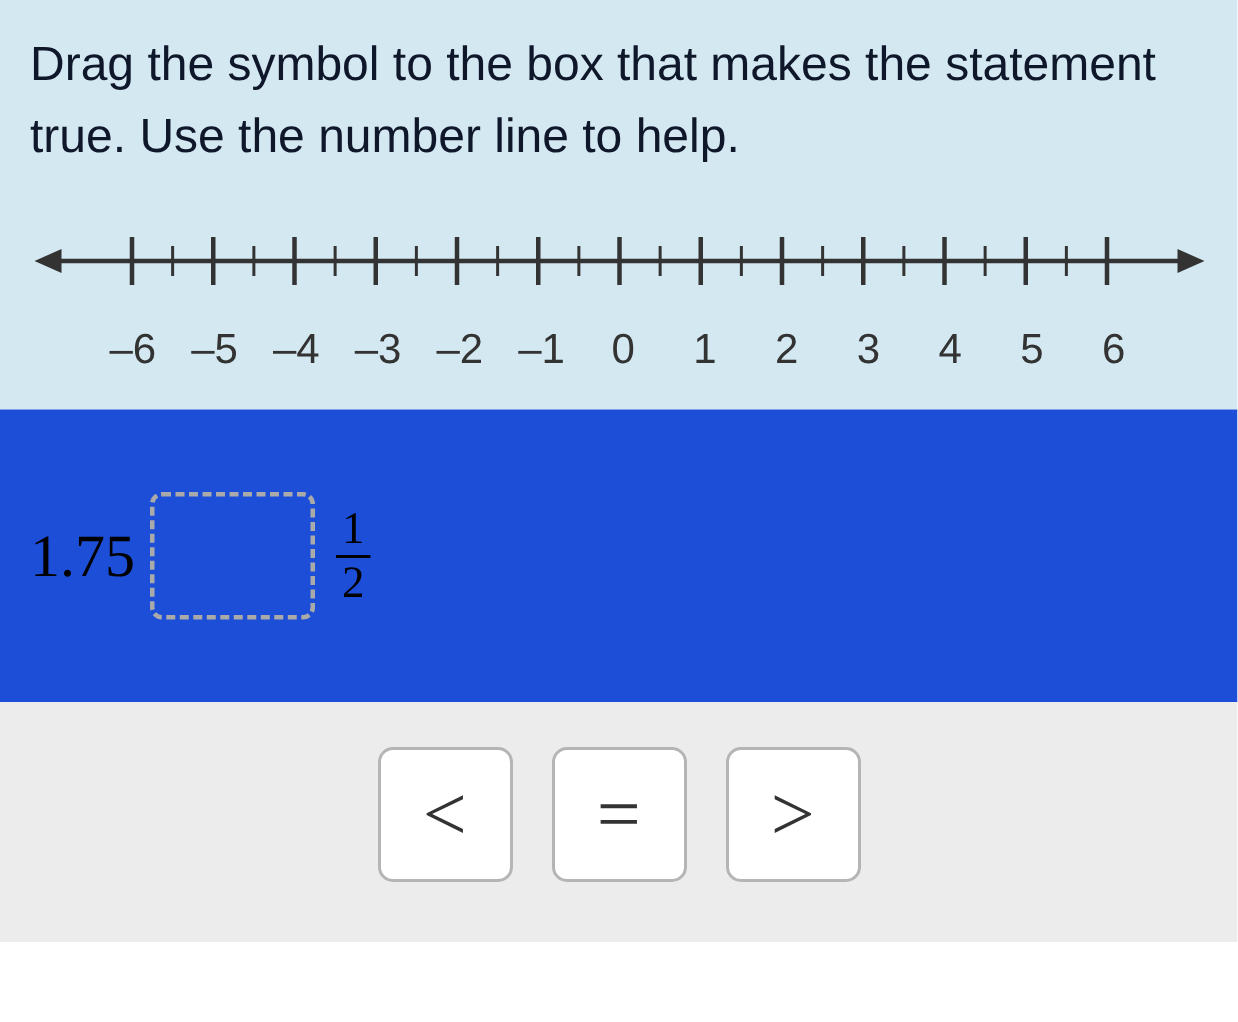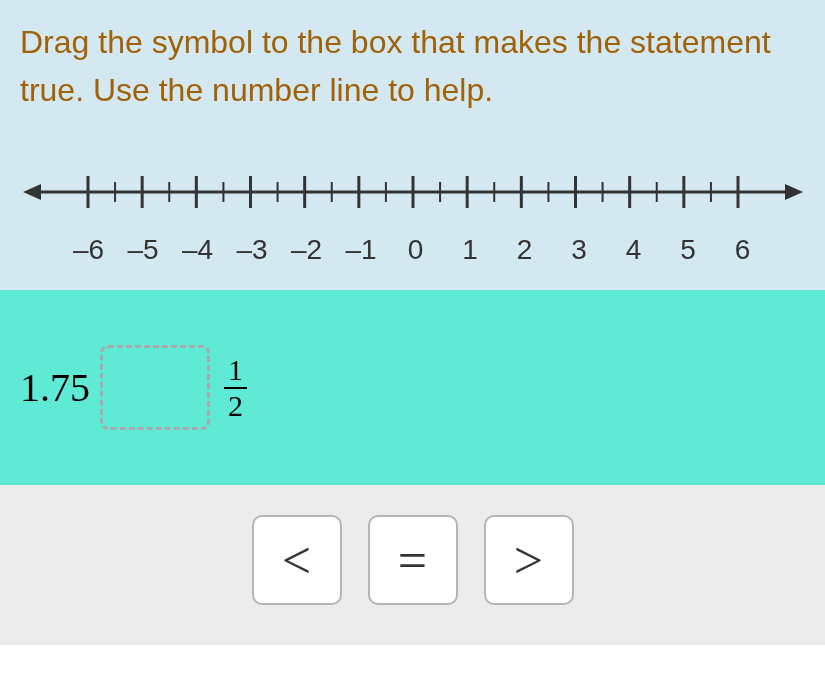--- a/index.html
+++ b/index.html
@@ -8,37 +8,37 @@
     font-family: Arial, Helvetica, sans-serif;
     background: #fff;
     width: 825px;
   }
   .top-panel {
     background: #d4e8f1;
     padding: 18px 20px 24px 20px;
   }
   .instructions {
     font-size: 32px;
-    color: #a16207;
+    color: #0f172a;
     line-height: 1.5;
-    margin-bottom: 48px;
+    margin-bottom: 30px;
   }
   .numline-wrap { position: relative; width: 780px; margin: 0 auto; }
   .nl-labels {
     display: flex;
     justify-content: space-between;
     font-size: 28px;
     color: #333;
     margin-top: 8px;
     padding: 0 40px 0 46px;
     font-family: Arial, Helvetica, sans-serif;
   }
   .nl-labels span { width: 40px; text-align: center; }
   .mid-panel {
-    background: #5eead4;
+    background: #1d4ed8;
     padding: 55px 20px 55px 20px;
     display: flex;
     align-items: center;
   }
   .expr {
     display: flex;
     align-items: center;
     gap: 10px;
     font-family: 'Times New Roman', Times, serif;
     font-size: 40px;

